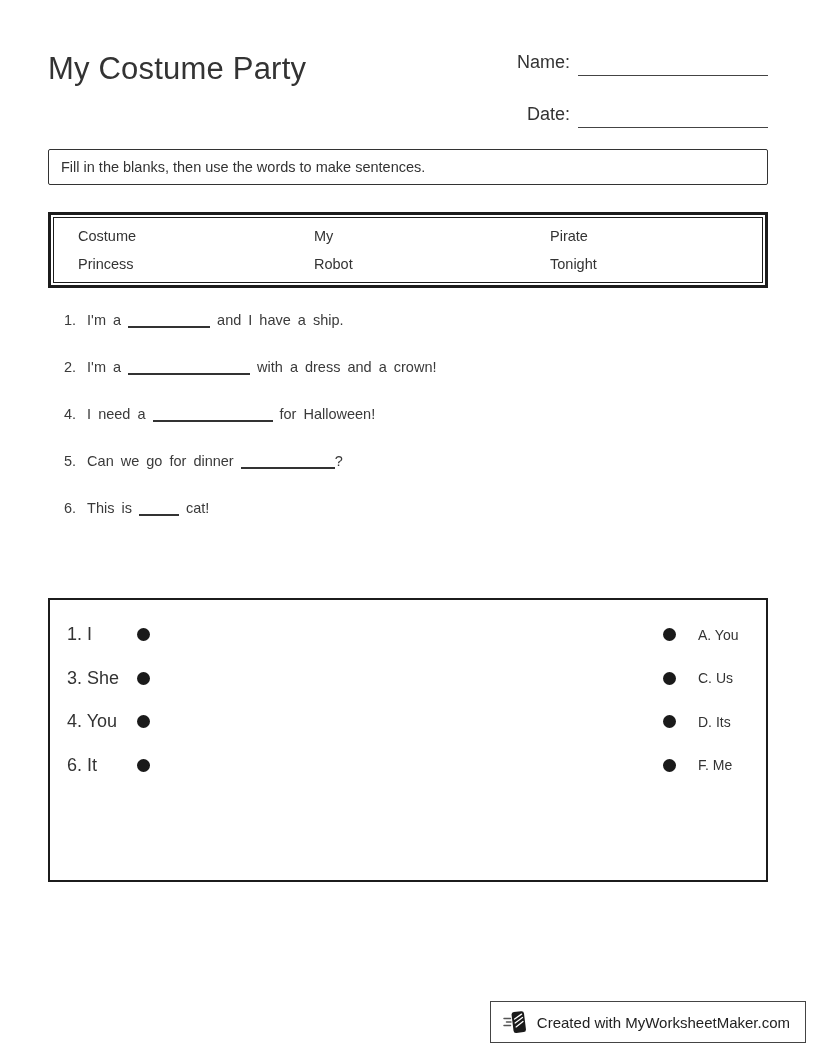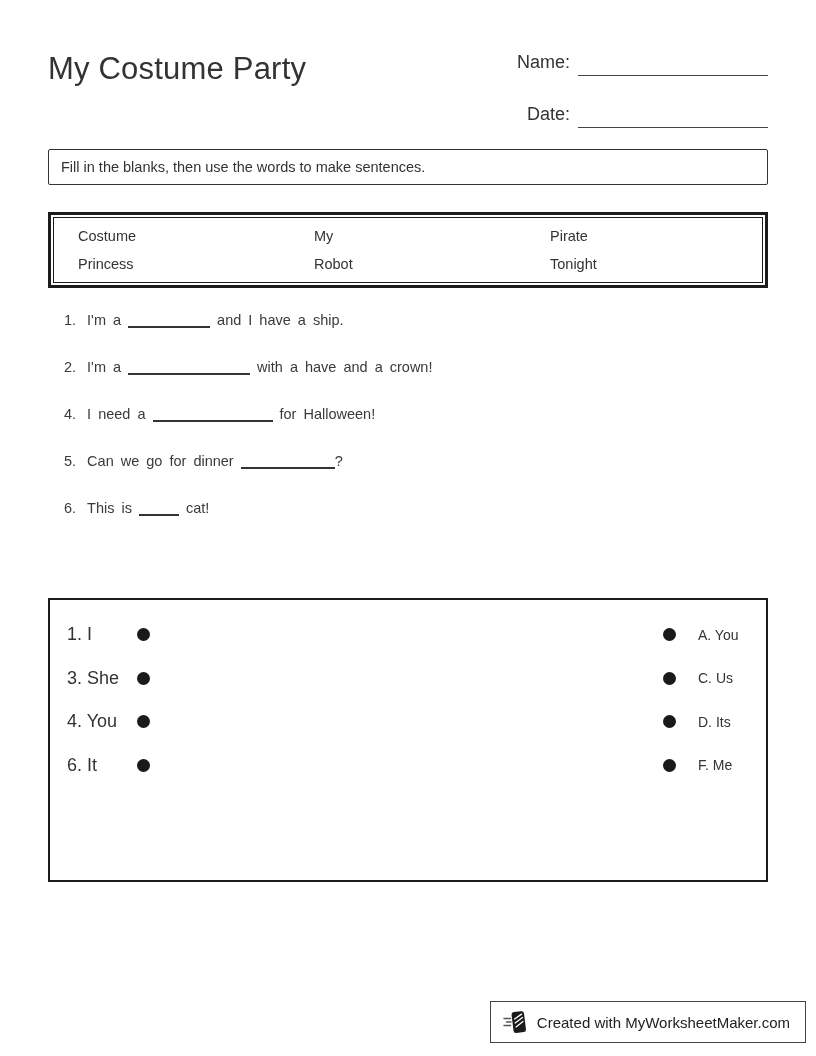--- a/index.html
+++ b/index.html
@@ -106,21 +106,21 @@
       <span class="word-bank-word">My</span>
       <span class="word-bank-word">Pirate</span>
       <span class="word-bank-word">Princess</span>
       <span class="word-bank-word">Robot</span>
       <span class="word-bank-word">Tonight</span>
     </div>
   </div>
 
   <div class="sentences">
     <div class="sentence"><span class="s-num">1.</span><span>I'm a</span><span class="blank" style="width:82px"></span><span>and I have a ship.</span></div>
-    <div class="sentence"><span class="s-num">2.</span><span>I'm a</span><span class="blank" style="width:122px"></span><span>with a have and a crown!</span></div>
+    <div class="sentence"><span class="s-num">2.</span><span>I'm a</span><span class="blank" style="width:122px"></span><span>with a dress and a crown!</span></div>
     <div class="sentence"><span class="s-num">4.</span><span>I need a</span><span class="blank" style="width:120px"></span><span>for Halloween!</span></div>
     <div class="sentence"><span class="s-num">5.</span><span>Can we go for dinner</span><span class="blank tight" style="width:94px"></span><span>?</span></div>
     <div class="sentence"><span class="s-num">6.</span><span>This is</span><span class="blank" style="width:40px"></span><span>cat!</span></div>
   </div>
 
   <div class="matching-box">
     <div class="match-row">
       <span class="match-left-label">1. I</span>
       <span class="dot left-dot"></span>
       <span class="match-spacer"></span>

